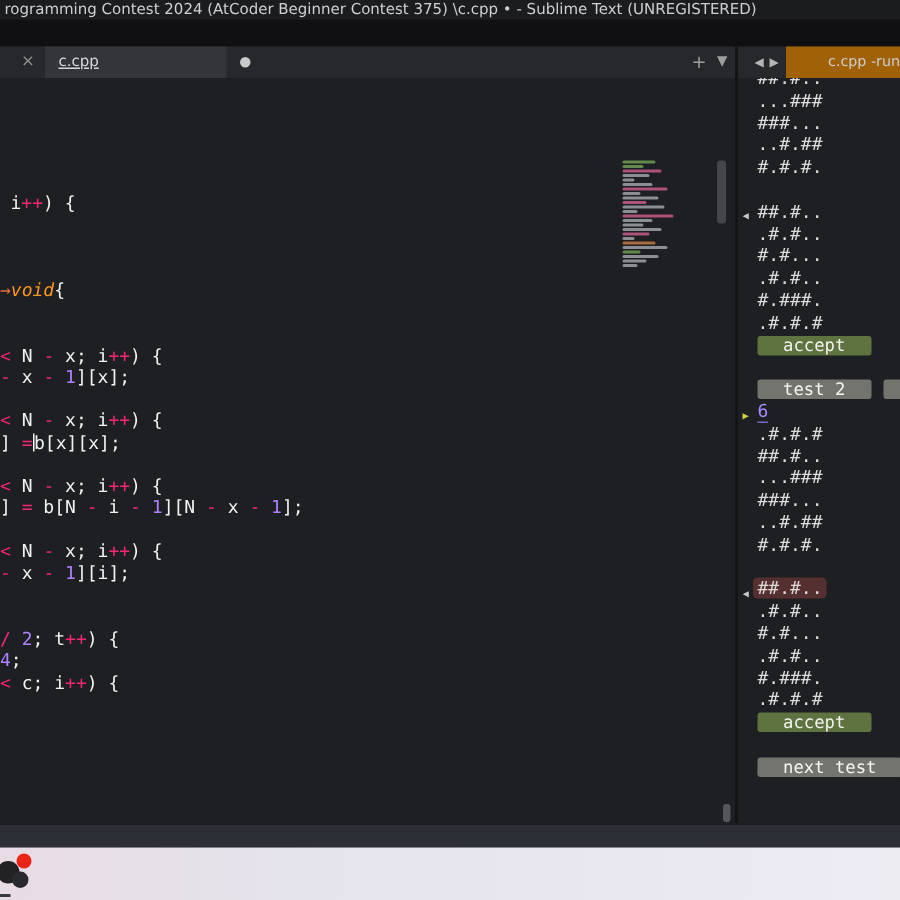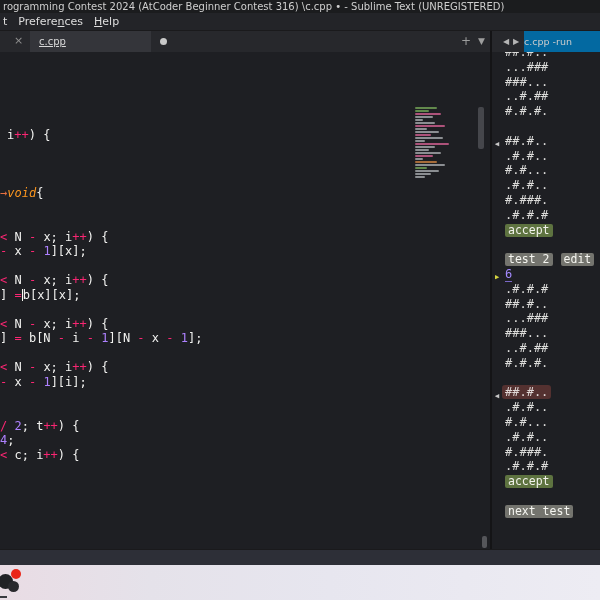--- a/index.html
+++ b/index.html
@@ -24,22 +24,22 @@
   .tab-active { position:absolute; left:30px; top:0; width:121px; height:21px;
     background:#34353a; color:#d8d8d8; font-size:10px; line-height:21px;
     padding-left:9px;text-decoration:underline; }
   .tab-dot { position:absolute; left:130px; top:7px; width:7px; height:7px;
     border-radius:50%; background:#c9c9c9; }
   .tb-plus { position:absolute; left:461px; top:3px; color:#9e9e9e; font-size:12px; }
   .tb-caret { position:absolute; left:478px; top:5px; color:#9e9e9e; font-size:9px; }
   .tb-nav-l { position:absolute; left:503px; top:6px; color:#b5b5b5; font-size:8px; }
   .tb-nav-r { position:absolute; left:513px; top:6px; color:#b5b5b5; font-size:8px; }
   .tab-run { position:absolute; left:524px; top:0; width:76px; height:21px;
-    background:#0369a1; color:#cccccc; font-size:9.5px; line-height:21px;
-    text-align:left; }
+    background:#a16207; color:#cccccc; font-size:9.5px; line-height:21px;
+    text-align:right; }
 
   
   .editor { position:absolute; left:0; top:52px; width:490px; height:497px;
     background:#1e1f23; overflow:hidden; }
   .code { position:absolute; left:0; top:3px; width:414px;
     font-family:"DejaVu Sans Mono","Liberation Mono",monospace;
     font-size:12px; line-height:14.55px; white-space:pre; color:#f2f2f0; }
   .code .ln { height:14.55px; position:relative; }
   .tk-w { color:#f2f2f0; }
   .tk-p { color:#f92672; }
@@ -67,21 +67,21 @@
   .rcontent { position:absolute; left:0; top:-7px; width:108px;
     font-family:"DejaVu Sans Mono","Liberation Mono",monospace;
     font-size:12px; line-height:14.8px; color:#dcdcda; white-space:pre; }
   .rrow { height:14.8px; position:relative; padding-left:13px; }
   .fold { position:absolute; left:3px; top:3.5px; font-size:7px; color:#c8c8c8; }
   .fold.yellow { color:#d3d33f; }
   .hl-red { background:#543130; border-radius:3px; padding:0 3px; margin-left:-3px;
     color:#e0d8d6; }
   .inputnum { color:#a48aff; border-bottom:1px solid #7a68c8; }
   .badge { display:inline-block; font-size:11.5px; line-height:13px;
-    padding:0 3px; border-radius:2px; margin-right:8px; color:#f2f2ec; }
+    padding:0 17px; border-radius:2px; margin-right:8px; color:#f2f2ec; }
   .badge.accept { background:#5e7340; }
   .badge.gray { background:#74746e; color:#f5f5f0; }
 
   
   .statusbar { position:absolute; left:0; top:549px; width:600px; height:16px;
     background:#2d2f37; border-top:1px solid #1a1a1c; }
   .desktop { position:absolute; left:0; top:565px; width:600px; height:35px;
     background:linear-gradient(90deg,#e9dce4 0%,#e5e2ea 25%,#e7e6ef 55%,#edecf3 100%); }
   .dicon { position:absolute; left:-6px; top:2px; width:30px; height:30px; }
   .dicon .c1 { position:absolute; left:4px; top:7px; width:15px; height:15px;
@@ -92,24 +92,23 @@
     border-radius:50%; background:#ea2417; }
   .dicon .dash { position:absolute; left:6px; top:29px; width:7px; height:2px;
     background:#3a3a40; }
 </style>
 </head>
 <body>
 
 <div id="stage">
 
   <div class="titlebar">
-    <span>rogramming Contest 2024  (AtCoder Beginner Contest 316)  \c.cpp • - Sublime Text (UNREGISTERED)</span>
+    <span>rogramming Contest 2024  (AtCoder Beginner Contest 375)  \c.cpp • - Sublime Text (UNREGISTERED)</span>
   </div>
 
-  <div class="menubar"><span class="mitem">t</span><span class="mitem">Prefere<u>n</u>ces</span><span class="mitem"><u>H</u>elp</span></div>
 
   <div class="tabbar">
     <span class="tab-close-x">×</span>
     <div class="tab-active">
       <span>c.cpp</span>
       <span class="tab-dot"></span>
     </div>
     <span class="tb-plus">+</span>
     <span class="tb-caret">▼</span>
     <span class="tb-nav-l">◀</span>

